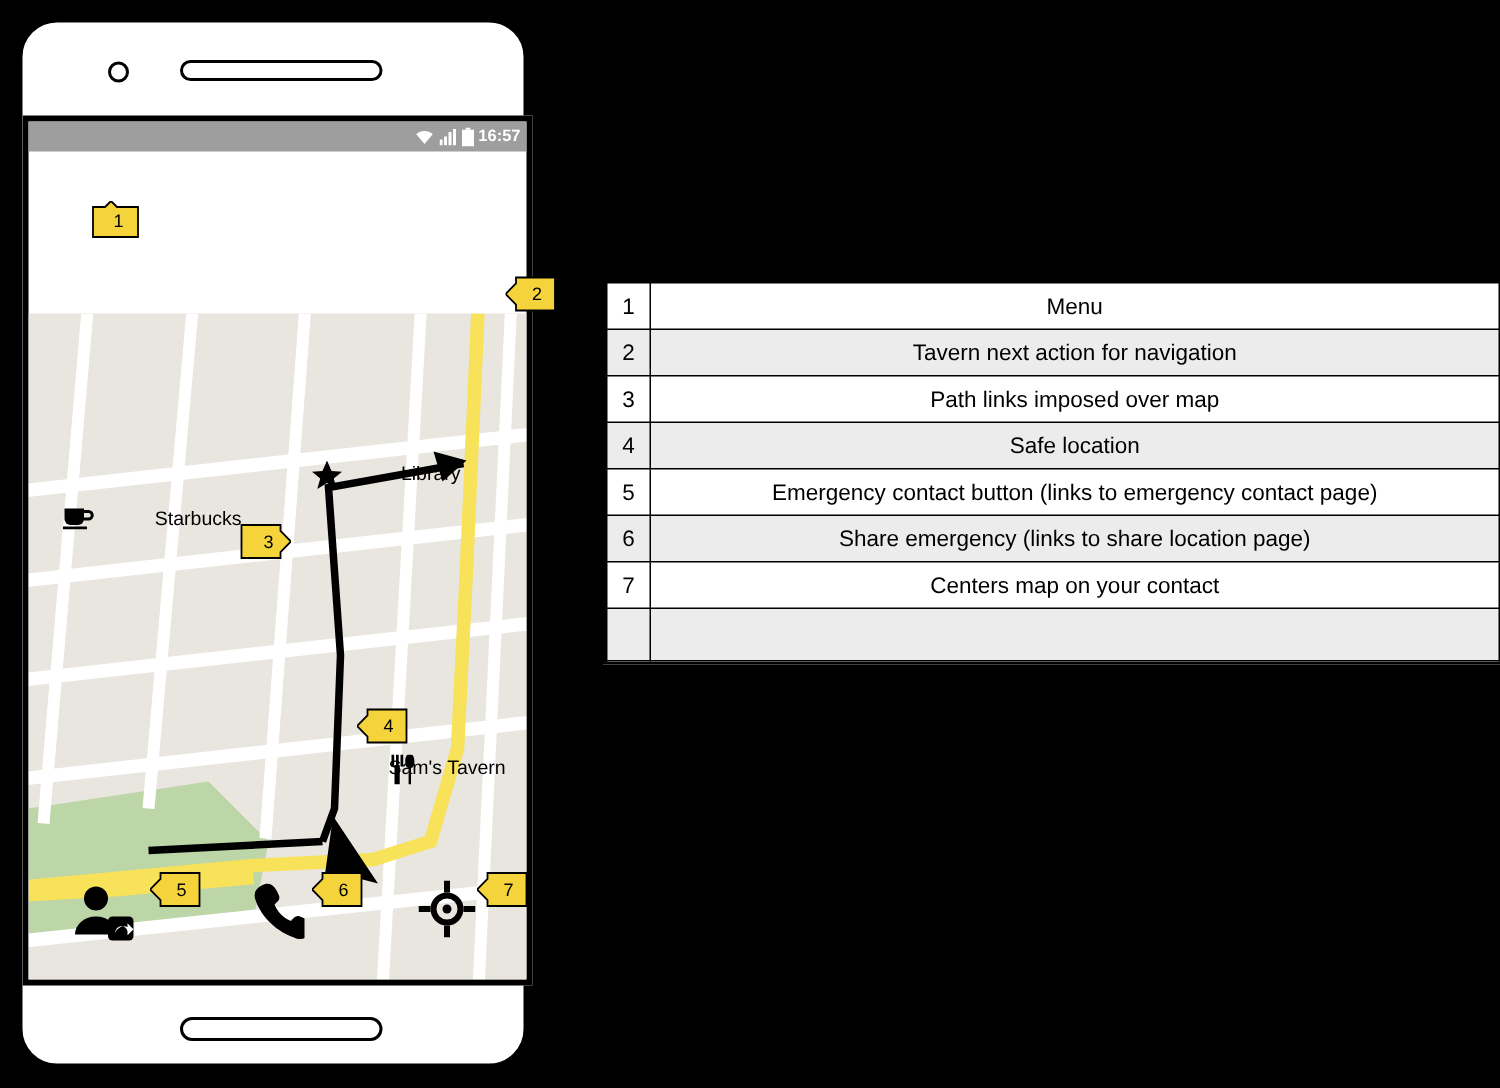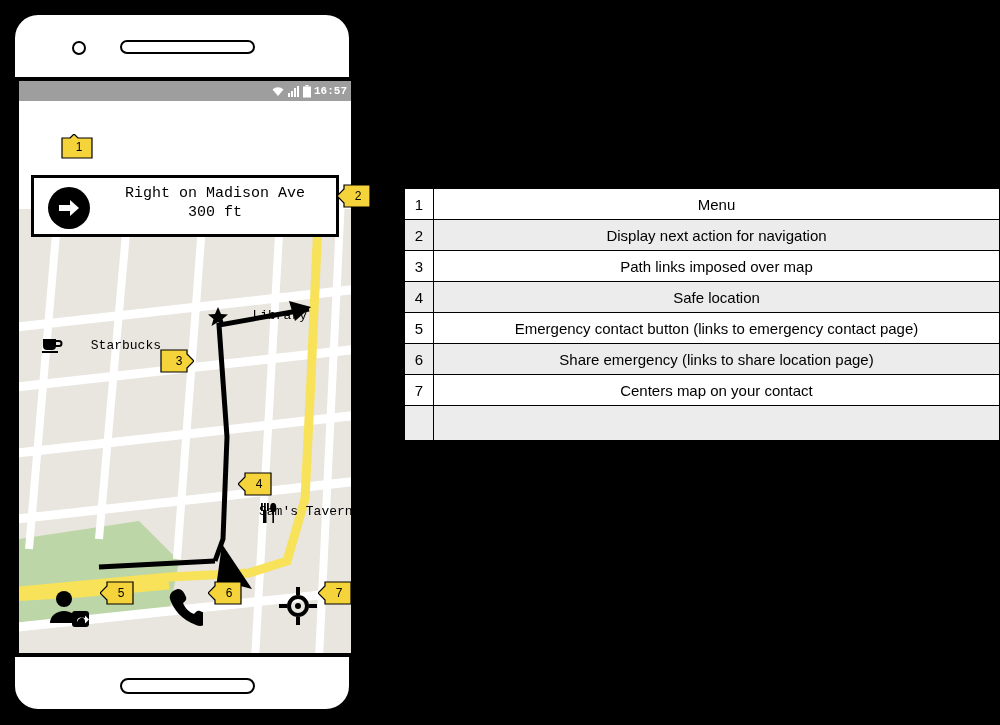--- a/index.html
+++ b/index.html
@@ -62,21 +62,20 @@
   .screen {
     position: absolute;
     left: 0px;
     top: 62px;
     width: 340px;
     height: 580px;
     border: 4px solid #000;
     box-sizing: border-box;
     background: #ffffff;
     overflow: hidden;
-    font-family: Liberation Mono, monospace;
   }
 
   .statusbar {
     position: absolute;
     left: 0; top: 0;
     width: 100%;
     height: 20px;
     background: #9e9e9e;
     box-sizing: border-box;
   }
@@ -385,31 +384,20 @@
             <circle cx="19" cy="19" r="3" fill="#000"></circle>
             <rect x="17" y="0" width="4" height="8" fill="#000"></rect>
             <rect x="17" y="30" width="4" height="8" fill="#000"></rect>
             <rect x="0" y="17" width="8" height="4" fill="#000"></rect>
             <rect x="30" y="17" width="8" height="4" fill="#000"></rect>
           </svg>
         </div>
       </div>
     </div>
 
-    <div class="nav-card">
-      <div class="nav-arrow">
-        <svg width="26" height="26" viewBox="0 0 26 26">
-          <path d="M3 10 h11 v-5 l9 8 l-9 8 v-5 h-11 Z" fill="#ffffff"></path>
-        </svg>
-      </div>
-      <div class="nav-text">
-        <div class="nav-street">Right on Madison Ave</div>
-        <div class="nav-dist">300 ft</div>
-      </div>
-    </div>
 
   </div>
 </div>
 
 <div class="callout up" style="left:60px; top:134px;">
   <svg class="bubble" viewBox="0 0 34 26">
     <path d="M10 4 L14 0 L18 4 L32 4 L32 24 L2 24 L2 4 Z" fill="#f5d33a" stroke="#000" stroke-width="1.2"></path>
   </svg>
   <div class="num">1</div>
 </div>
@@ -458,21 +446,21 @@
 
 <div class="legend">
   <table>
     <tbody>
       <tr>
         <td class="num-col">1</td>
         <td>Menu</td>
       </tr>
       <tr class="alt">
         <td class="num-col">2</td>
-        <td>Display next action for navigation</td>
+        <td>Tavern next action for navigation</td>
       </tr>
       <tr>
         <td class="num-col">3</td>
         <td>Path links imposed over map</td>
       </tr>
       <tr class="alt">
         <td class="num-col">4</td>
         <td>Safe location</td>
       </tr>
       <tr>

